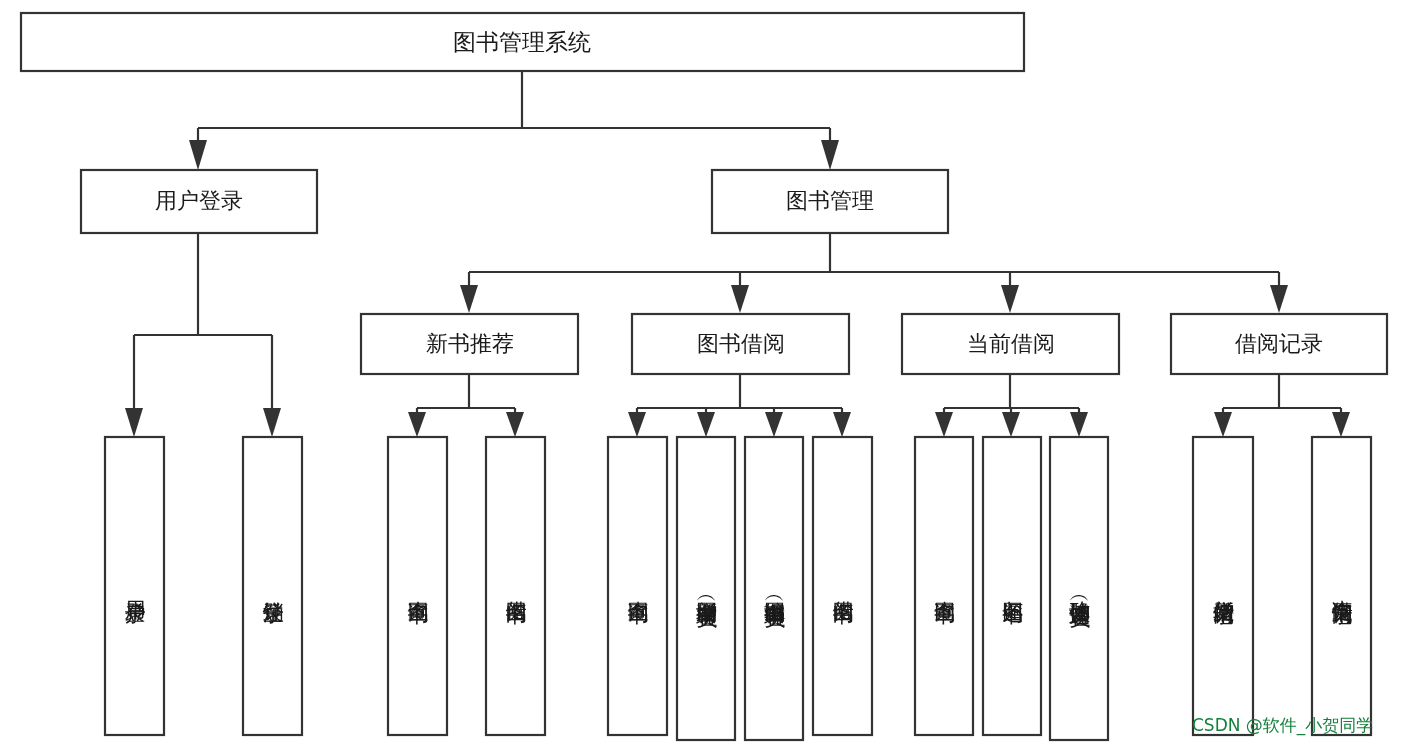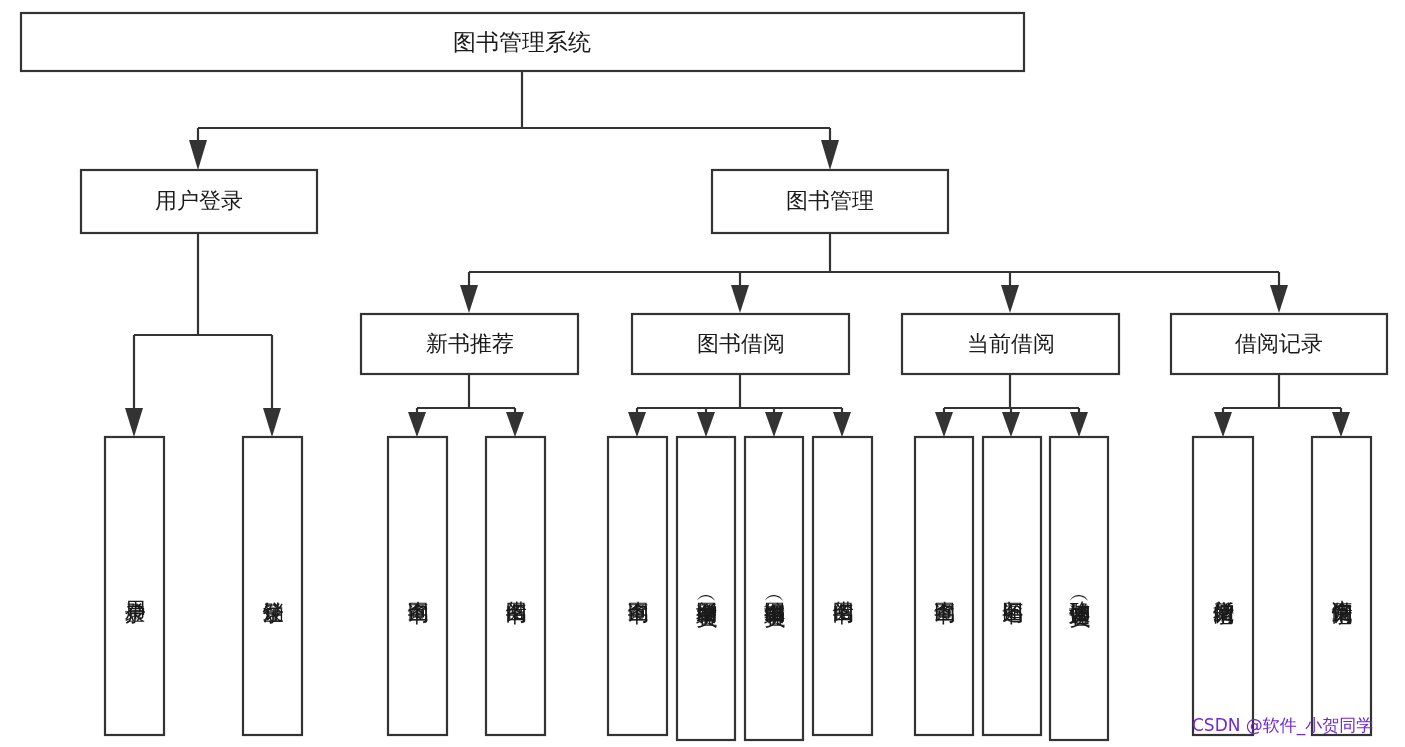--- a/index.html
+++ b/index.html
@@ -68,21 +68,21 @@
     display: flex;
     align-items: center;
     justify-content: center;
     pointer-events: none;
     user-select: none;
   }
   .watermark {
     position: absolute;
     font-family: "DejaVu Sans", "Liberation Sans", sans-serif;
     font-size: 17px;
-    color: #6d28d9;
+    color: #15803d;
     white-space: nowrap;
     user-select: none;
   }
 </style>
 </head>
 <body>
 
 <div id="diagram-root">
 
   <svg id="flow-svg" viewBox="0 0 1405 747">

